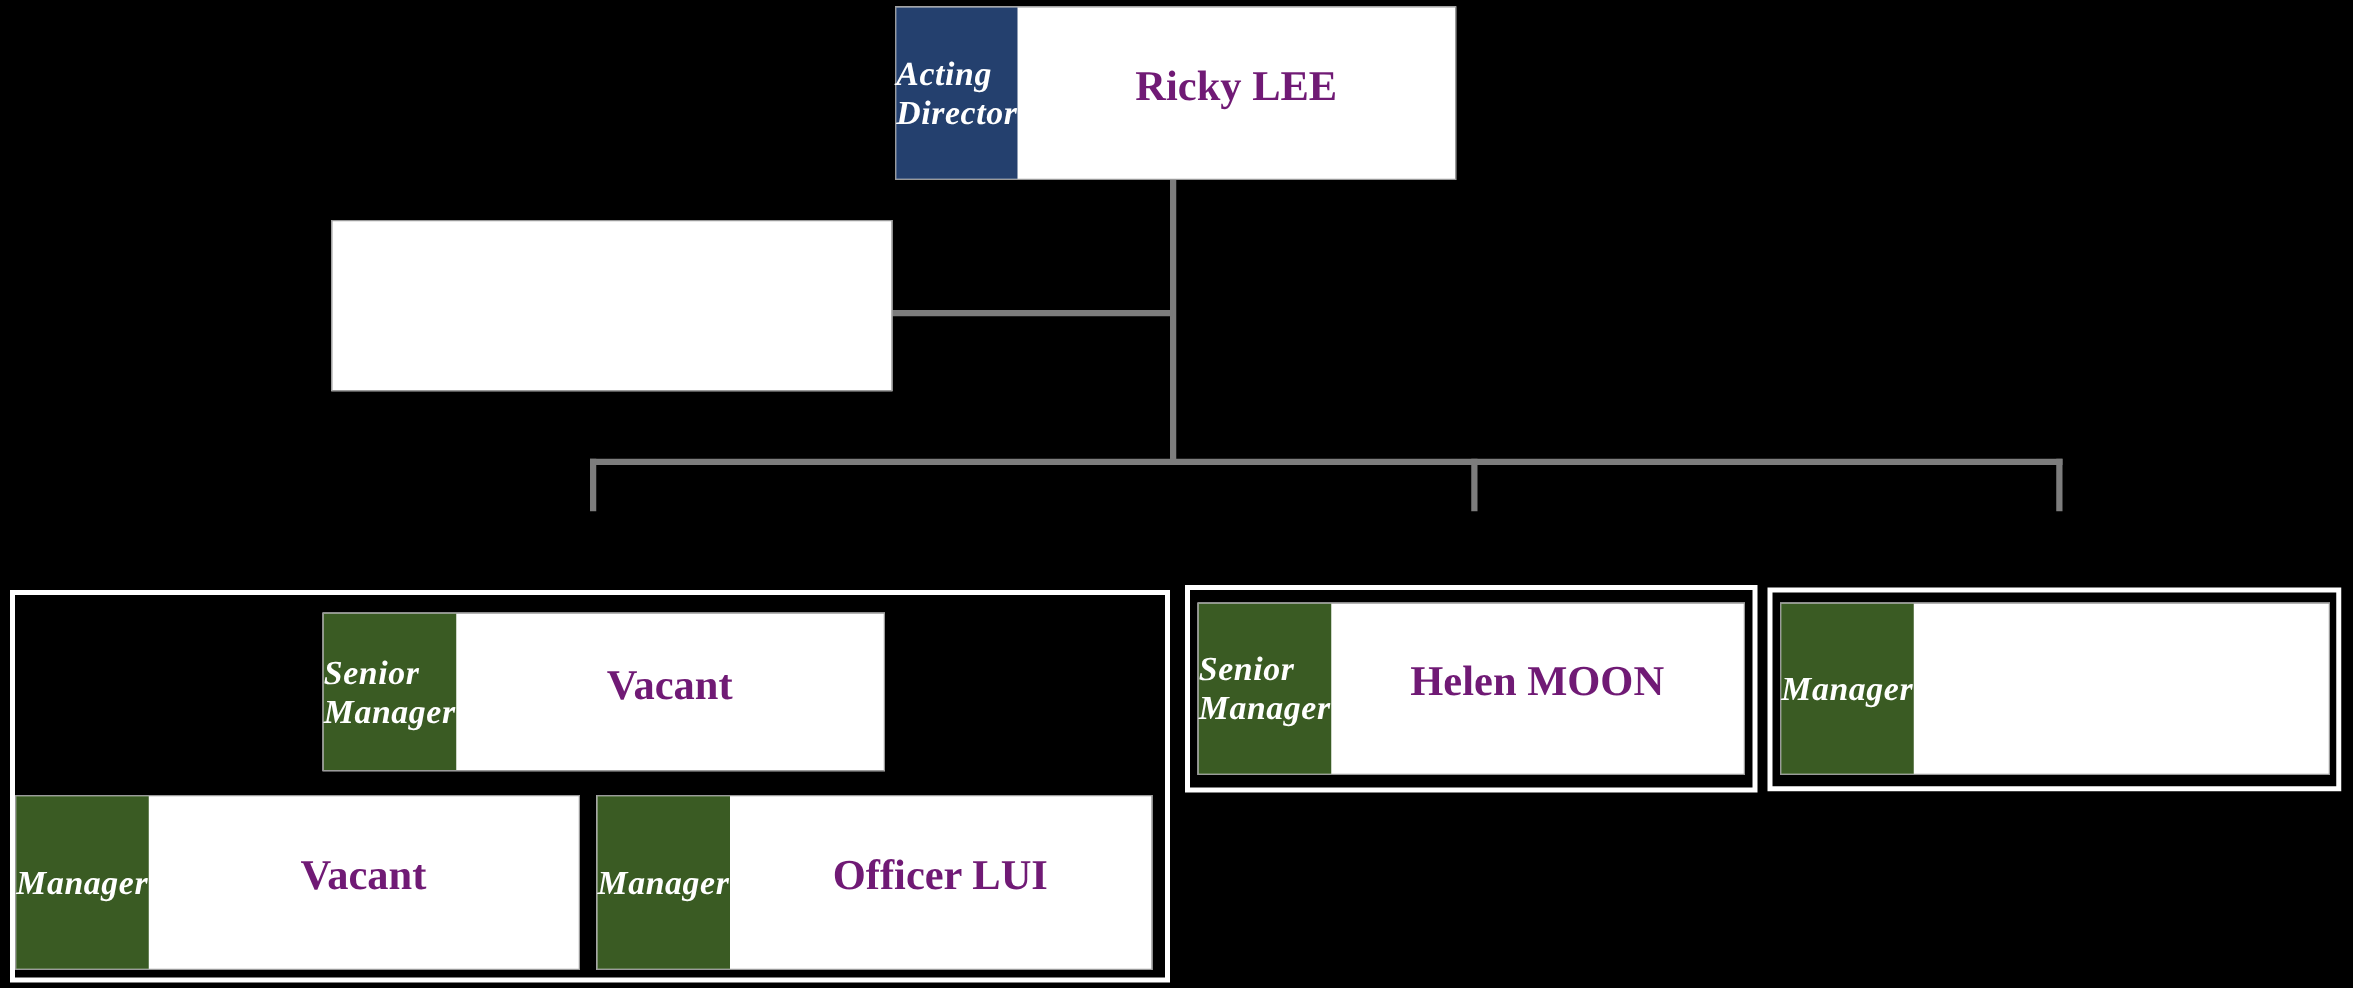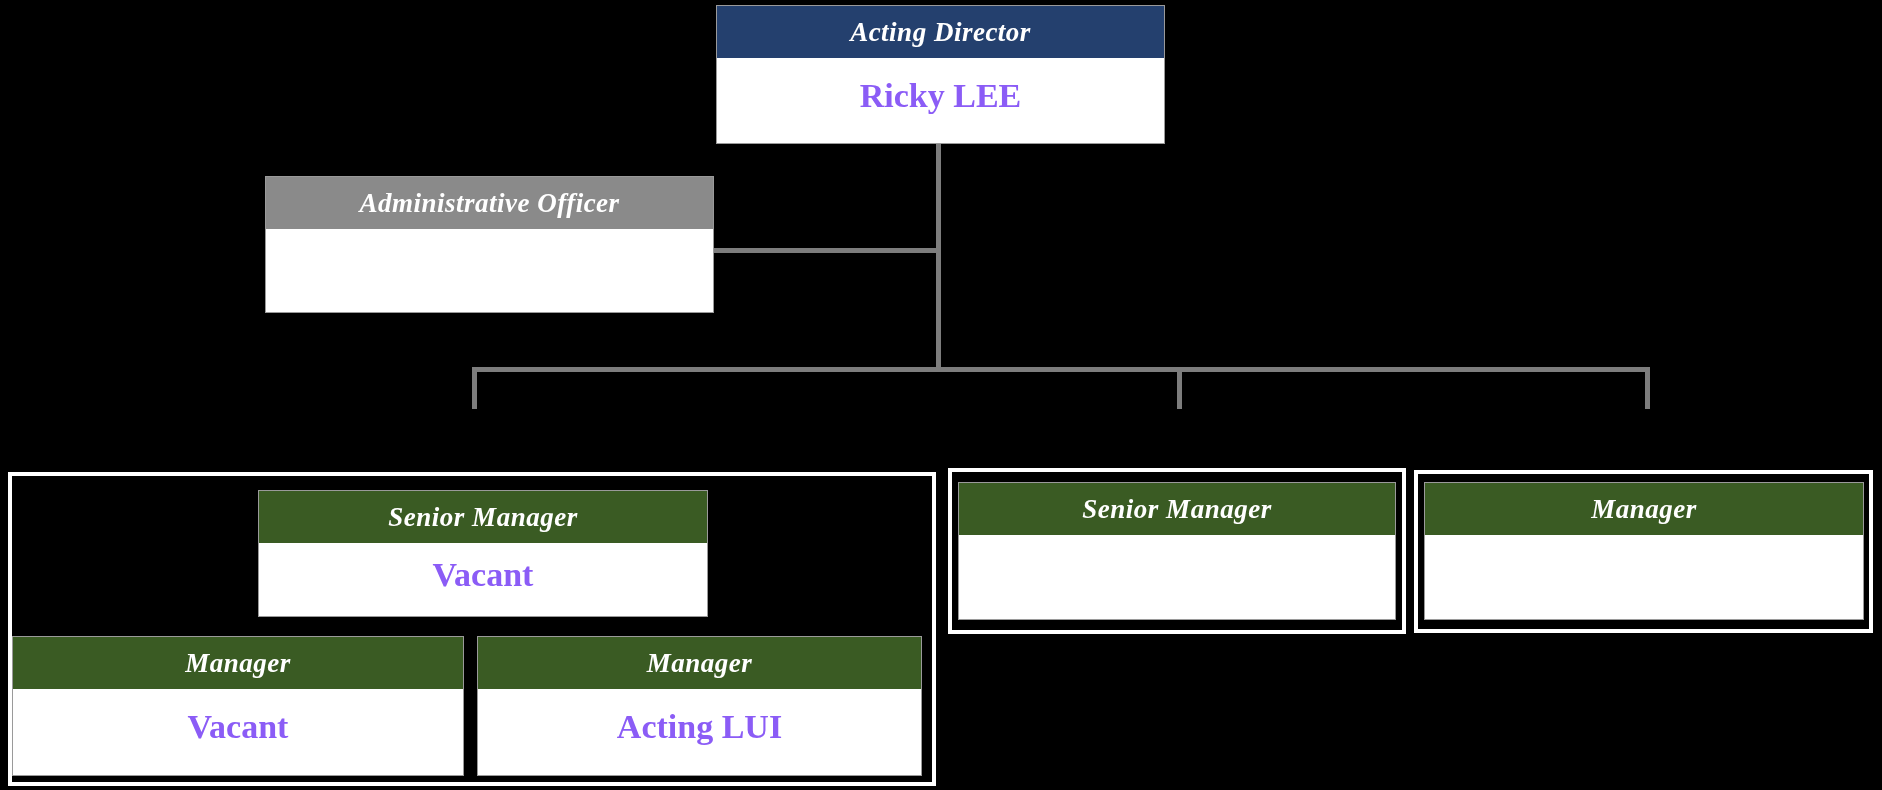--- a/index.html
+++ b/index.html
@@ -10,37 +10,37 @@
     font-family:"Liberation Serif","DejaVu Serif",serif;
     overflow:hidden;
   }
   
   .line{position:absolute;background:#7d7d7d;}
   
   .group{position:absolute;border:4px solid #ffffff;background:#000;box-sizing:border-box;}
   
   .card{
     position:absolute;
-    display:flex;flex-direction:column;
+    display:flex;
     background:#ffffff;
     border:1px solid #9a9a9a;
     box-sizing:border-box;
   }
   .card .hdr{
     flex:0 0 52px;
     display:flex;align-items:center;justify-content:center;
     color:#ffffff;
     font-weight:bold;font-style:italic;
     font-size:27px;
     letter-spacing:0.5px;
   }
   .card .body{
     flex:1 1 auto;
     display:flex;align-items:center;justify-content:center;
-    color:#8b5cf6;
+    color:#701a75;
     font-weight:bold;
     font-size:34px;
     padding-bottom:10px;
   }
 </style>
 </head>
 <body>
 
 <div class="line" style="left:936px;top:144px;width:5px;height:228px;"></div>
 <div class="line" style="left:714px;top:248px;width:224px;height:5px;"></div>
@@ -52,37 +52,37 @@
 <div class="group" style="left:8px;top:472px;width:928px;height:314px;"></div>
 <div class="group" style="left:948px;top:468px;width:458px;height:166px;"></div>
 <div class="group" style="left:1414px;top:470px;width:459px;height:163px;"></div>
 
 <div class="card" style="left:716px;top:5px;width:449px;height:139px;">
   <div class="hdr" style="background: rgb(36, 64, 110);">Acting Director</div>
   <div class="body">Ricky LEE</div>
 </div>
 
 <div class="card" style="left:265px;top:176px;width:449px;height:137px;">
-  <div class="hdr" style="background: rgb(138, 138, 138);">Administrative Officer</div>
 </div>
 
 <div class="card" style="left:258px;top:490px;width:450px;height:127px;">
   <div class="hdr" style="background: rgb(58, 91, 35);">Senior Manager</div>
   <div class="body">Vacant</div>
 </div>
 
 <div class="card" style="left:12px;top:636px;width:452px;height:140px;">
   <div class="hdr" style="background: rgb(58, 91, 35);">Manager</div>
   <div class="body">Vacant</div>
 </div>
 
 <div class="card" style="left:477px;top:636px;width:445px;height:140px;">
   <div class="hdr" style="background: rgb(58, 91, 35);">Manager</div>
-  <div class="body">Acting LUI</div>
+  <div class="body">Officer LUI</div>
 </div>
 
 <div class="card" style="left:958px;top:482px;width:438px;height:138px;">
   <div class="hdr" style="background: rgb(58, 91, 35);">Senior Manager</div>
+  <div class="body">Helen MOON</div>
 </div>
 
 <div class="card" style="left:1424px;top:482px;width:440px;height:138px;">
   <div class="hdr" style="background: rgb(58, 91, 35);">Manager</div>
 </div>
 
 </body></html>

